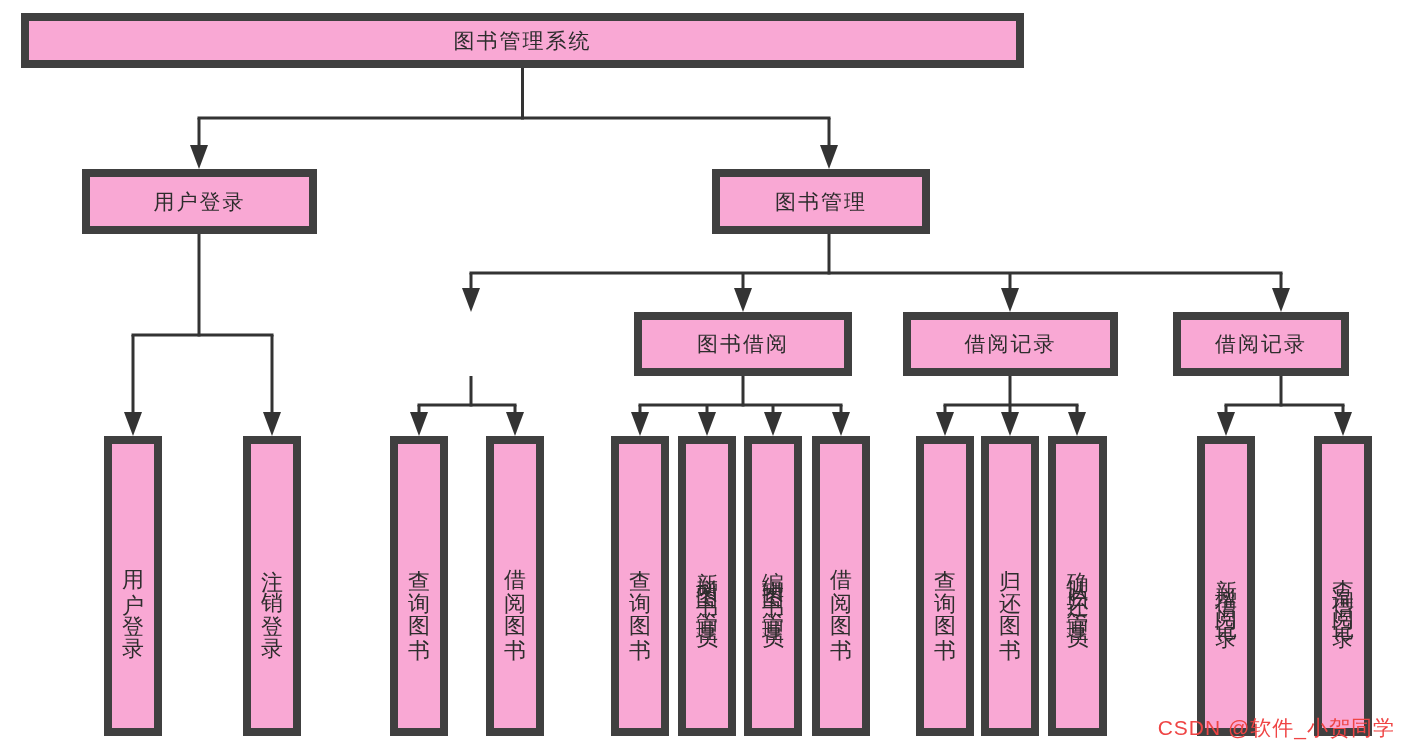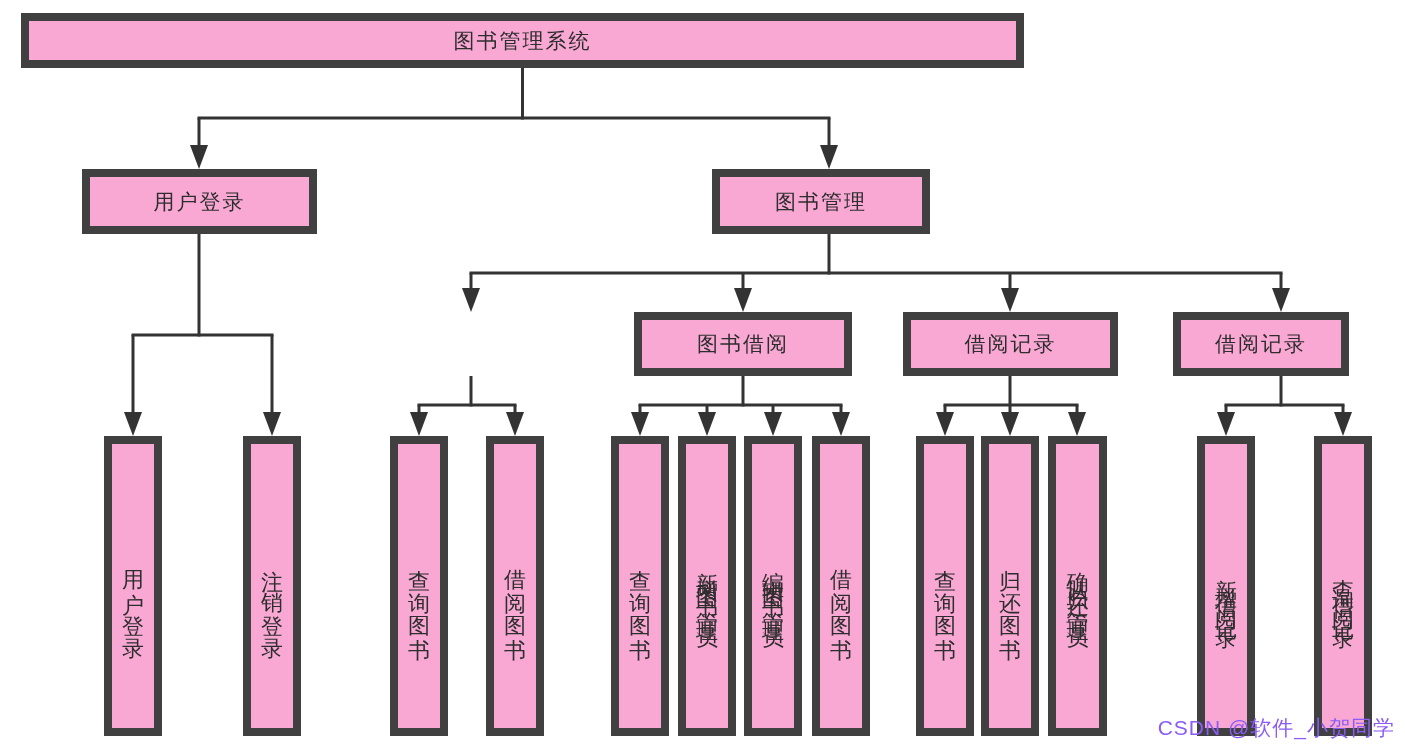--- a/index.html
+++ b/index.html
@@ -38,21 +38,21 @@
   .v4 { letter-spacing: 23px; margin-top: 23px; }
   .v6 { letter-spacing: 10px; margin-top: 10px; }
   .v9 { letter-spacing: 8px;  margin-top: 8px;  }
 
   .watermark {
     position: absolute;
     right: 10px;
     bottom: 5px;
     font-size: 21px;
     letter-spacing: 1px;
-    color: #8b5cf6;
+    color: #ef4444;
     z-index: 5;
     white-space: nowrap;
   }
 </style>
 </head>
 <body>
 
 <div class="stage">
 
   <svg class="connectors" width="1405" height="747" aria-hidden="true">

